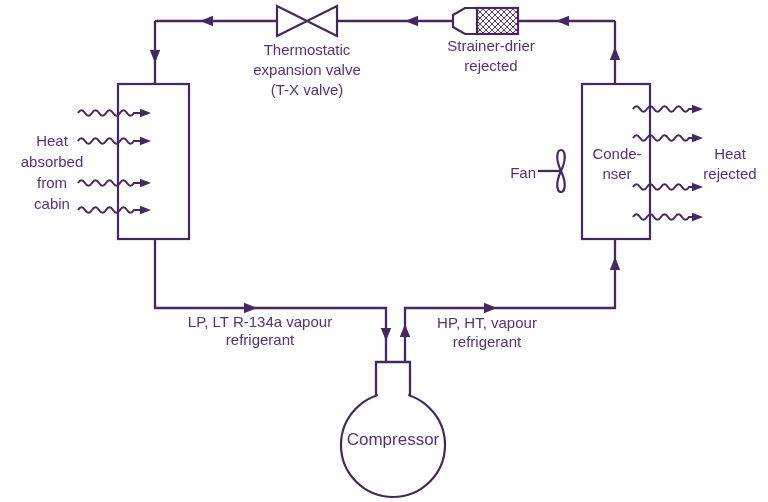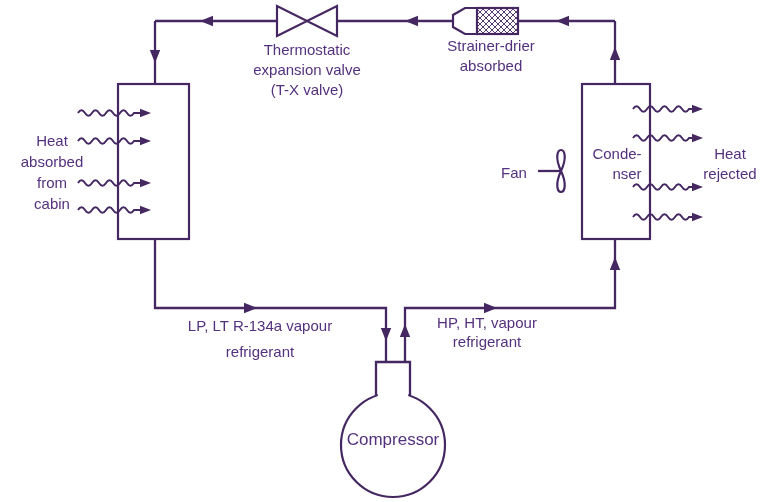--- a/index.html
+++ b/index.html
@@ -17,21 +17,21 @@
   .hatched { stroke:var(--ink); stroke-width:2.2; fill:url(#hatch); }
   .hatchline { stroke:var(--ink); stroke-width:0.9; }
   .ah   { fill:var(--ink); stroke:none; }
   .wave { stroke:var(--ink); stroke-width:2; fill:none; }
   .eraser { fill:#ffffff; stroke:none; }
   .lbl {
     position:absolute; color:var(--text);
     font-size:15px; line-height:20px; text-align:center;
     white-space:pre-line; transform:translateX(-50%);
   }
-  .lbl-r { transform:none; text-align:center; }
+  .lbl-r { transform:none; text-align:right; }
   .lbl-lg { font-size:17px; }
 </style>
 </head>
 <body>
 
 <div class="stage">
 
   <svg width="768" height="502" viewBox="0 0 768 502">
     <defs>
       <pattern id="hatch" width="6" height="6" patternUnits="userSpaceOnUse">
@@ -106,28 +106,28 @@
       <polygon class="ah" points="703,187 692,182.8 692,191.2"></polygon>
       <path class="wave" d="M633 217 q3.5 -5.5 7 0 t7 0 t7 0 t7 0 t7 0 t7 0 t7 0 t7 0 l3 0"></path>
       <polygon class="ah" points="703,217 692,212.8 692,221.2"></polygon>
     </g>
   </svg>
 
   <div class="lbl" style="left:307px; top:40px;">Thermostatic
 expansion valve
 (T-X valve)</div>
   <div class="lbl" style="left:491px; top:36px;">Strainer-drier
-absorbed</div>
-  <div class="lbl" style="left:617px; top:144px;text-align:right;">Conde-
+rejected</div>
+  <div class="lbl" style="left:617px; top:144px;">Conde-
 nser</div>
   <div class="lbl lbl-lg" style="left:393px; top:430px;">Compressor</div>
   <div class="lbl lbl-r" style="left:492px; top:163px; width:44px;">Fan</div>
   <div class="lbl" style="left:52px; top:130px; line-height:21px;">Heat
 absorbed
 from
 cabin</div>
   <div class="lbl" style="left:730px; top:144px;">Heat
 rejected</div>
-  <div class="lbl" style="left:260px; top:313px; line-height:26px;">LP, LT R-134a vapour
+  <div class="lbl" style="left:260px; top:313px; line-height:18px;">LP, LT R-134a vapour
 refrigerant</div>
   <div class="lbl" style="left:487px; top:313px; line-height:19px;">HP, HT, vapour
 refrigerant</div>
 </div>
 
 </body></html>

